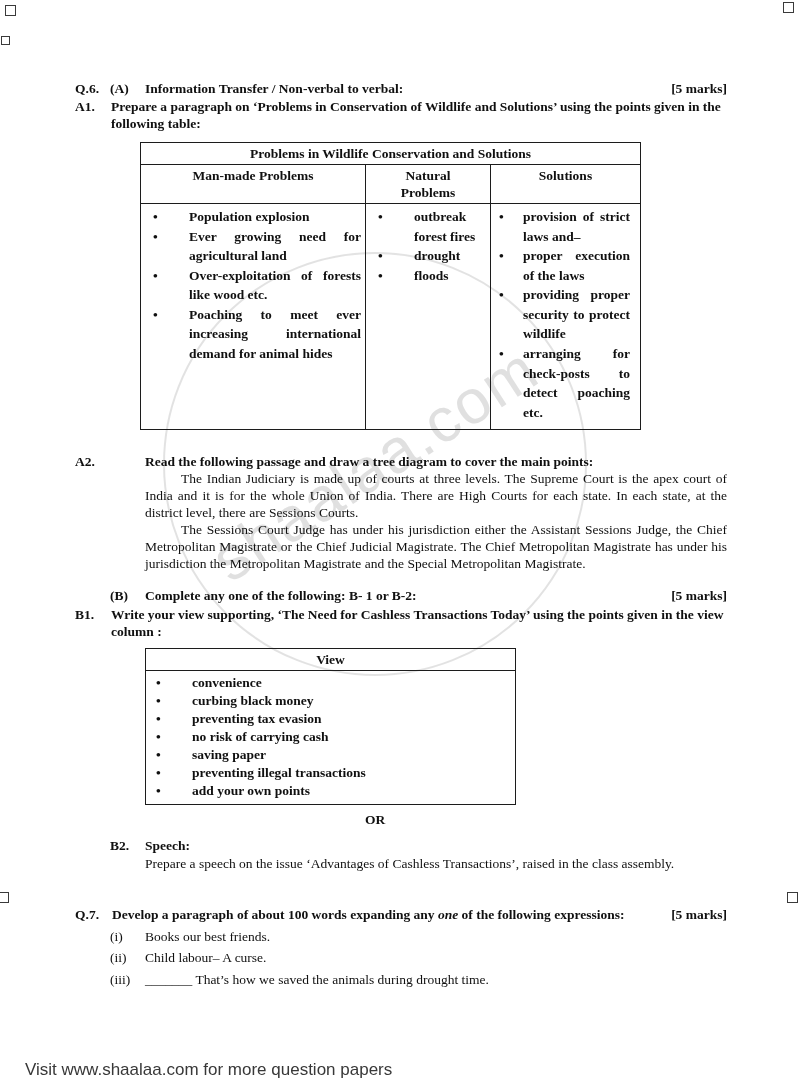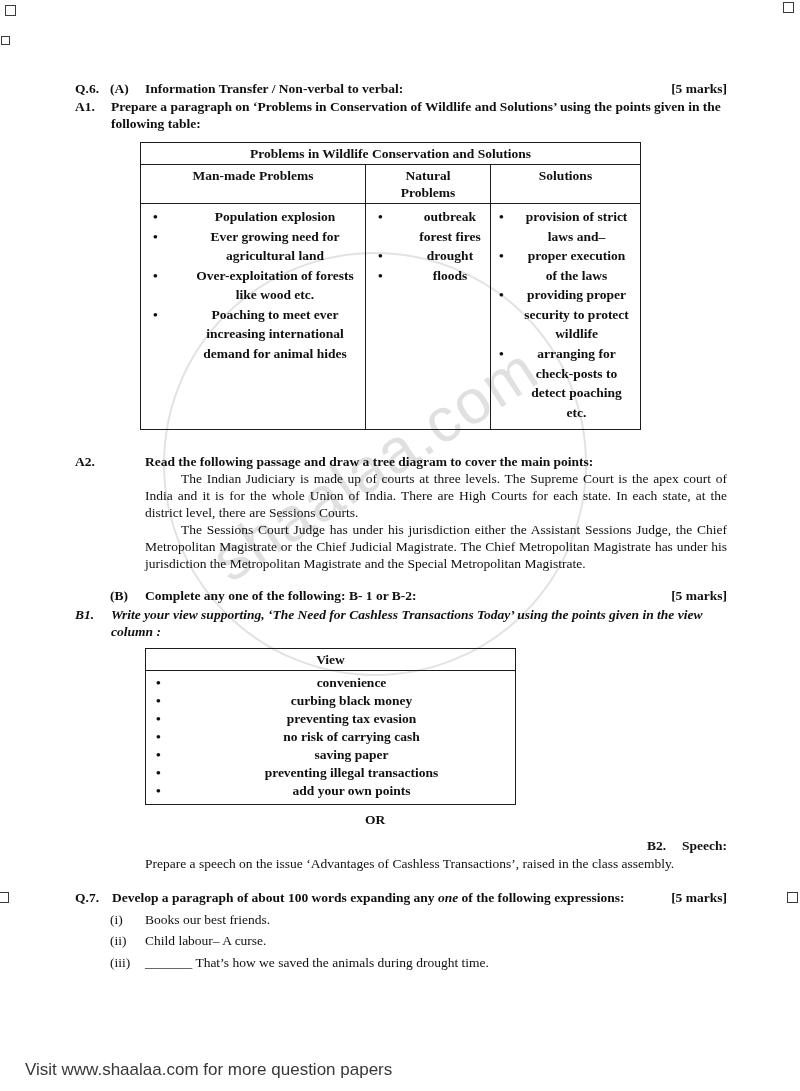--- a/index.html
+++ b/index.html
@@ -25,52 +25,52 @@
   .wm-circle { position: absolute; left: 0; top: 0; right: 0; bottom: 0; border: 2px solid #cccccc; border-radius: 50%; }
   .wm-text {
     position: absolute; left: 50%; top: 50%;
     transform: translate(-50%, -50%) rotate(-33deg);
     font-family: "Liberation Sans", sans-serif;
     font-size: 62px; letter-spacing: 2px; color: #c7c7c7; white-space: nowrap;
   }
 
   .content { position: absolute; left: 75px; top: 80px; width: 652px; font-size: 13.5px; line-height: 1.26; z-index: 1; }
 
-  .row { display: flex; align-items: baseline; justify-content: flex-end; }
+  .row { display: flex; align-items: baseline; }
   .lbl  { flex: 0 0 35px; font-weight: bold; }
   .lbl-n{ flex: 0 0 35px; }
   .lbl-w{ flex: 0 0 70px; font-weight: bold; }
-  .lbl-q7{ flex: 0 0 37px; font-weight: bold; }
+  .lbl-q7{ flex: 0 0 37px; font-weight: bold; margin-top: 17px; }
   .flex1 { flex: 1; min-width: 0; }
   .bold { font-weight: bold; }
   .marks { font-weight: bold; margin-left: auto; padding-left: 10px; white-space: nowrap; }
   .indent1 { margin-left: 35px; }
   .indent2 { }
   .just { text-align: justify; }
 
   
   .wl-table { border-collapse: collapse; table-layout: fixed; width: 500px; margin: 10px 0 0 65px; }
   .wl-table th, .wl-table td { border: 1.5px solid #1c1c1c; vertical-align: top; }
   .wl-table th { font-size: 13.5px; padding: 2px 20px; text-align: center; }
   .wl-table td { padding: 3px 4px 7px 4px; font-weight: bold; line-height: 1.45; }
   .sol-cell { padding-right: 10px !important; }
 
   .blist { list-style: none; margin: 0; padding: 0; }
   .bitem { display: flex; }
   .bullet { flex: 0 0 36px; padding-left: 8px; }
   .sol .bullet { flex: 0 0 24px; padding-left: 4px; }
-  .btext { flex: 1; min-width: 0; text-align: center; }
+  .btext { flex: 1; min-width: 0; }
 
   
   .a2-section { margin-top: 23px; }
   .passage p { margin: 0; text-indent: 36px; text-align: justify; line-height: 1.26; }
 
   
   .partb-header { margin-top: 15px; }
-  .b1-row { margin-top: 2px; font-style: italic; }
+  .b1-row { margin-top: 2px; }
 
   .view-table { border-collapse: collapse; table-layout: fixed; width: 371px; margin: 8px 0 0 70px; }
   .view-table th, .view-table td { border: 1.5px solid #1c1c1c; }
   .view-table th { text-align: center; padding: 2px 4px; font-size: 13.5px; }
   .view-table td { padding: 3px 4px 4px 4px; font-weight: bold; line-height: 1.33; }
   .view-table .bullet { flex: 0 0 36px; padding-left: 6px; }
 
   .or-line { width: 460px; margin: 6px 0 0 70px; text-align: center; font-weight: bold; }
   .b2-row { margin-top: 9px; }
   .b2-para { margin: 1px 0 0 70px; text-align: justify; }

